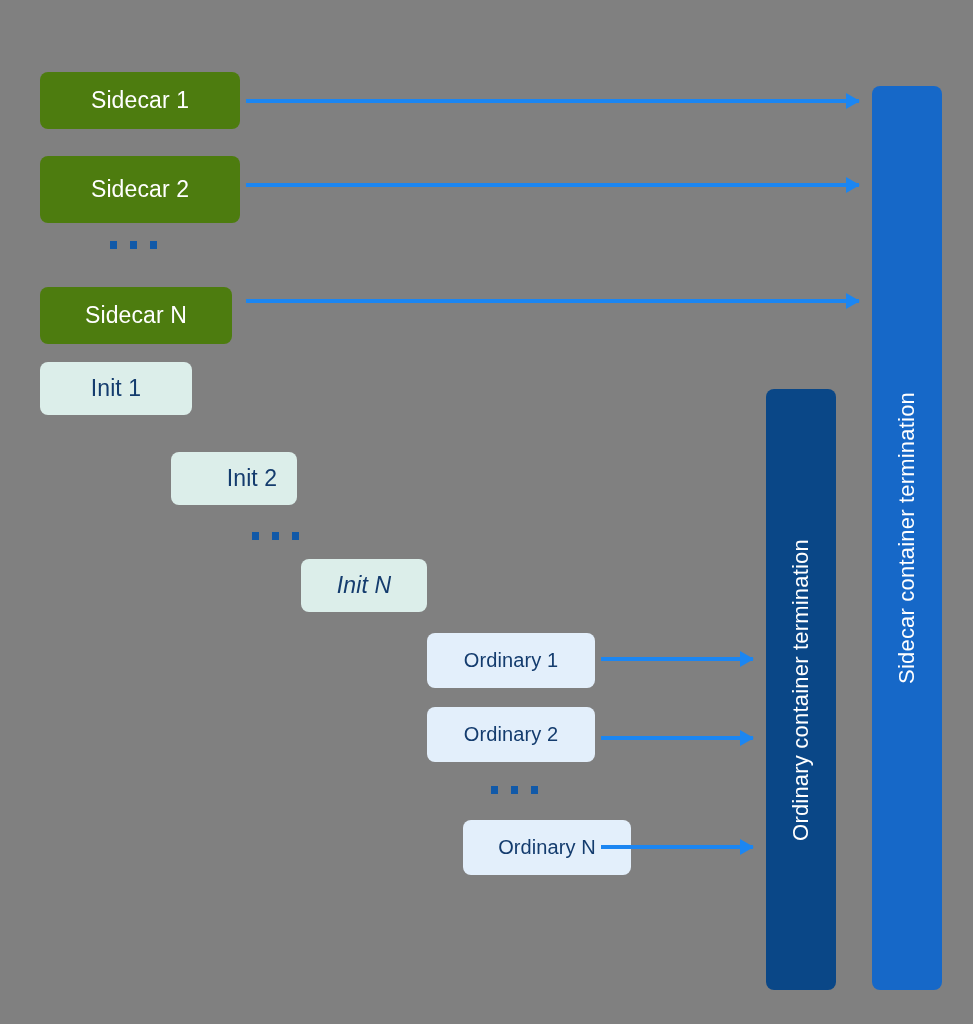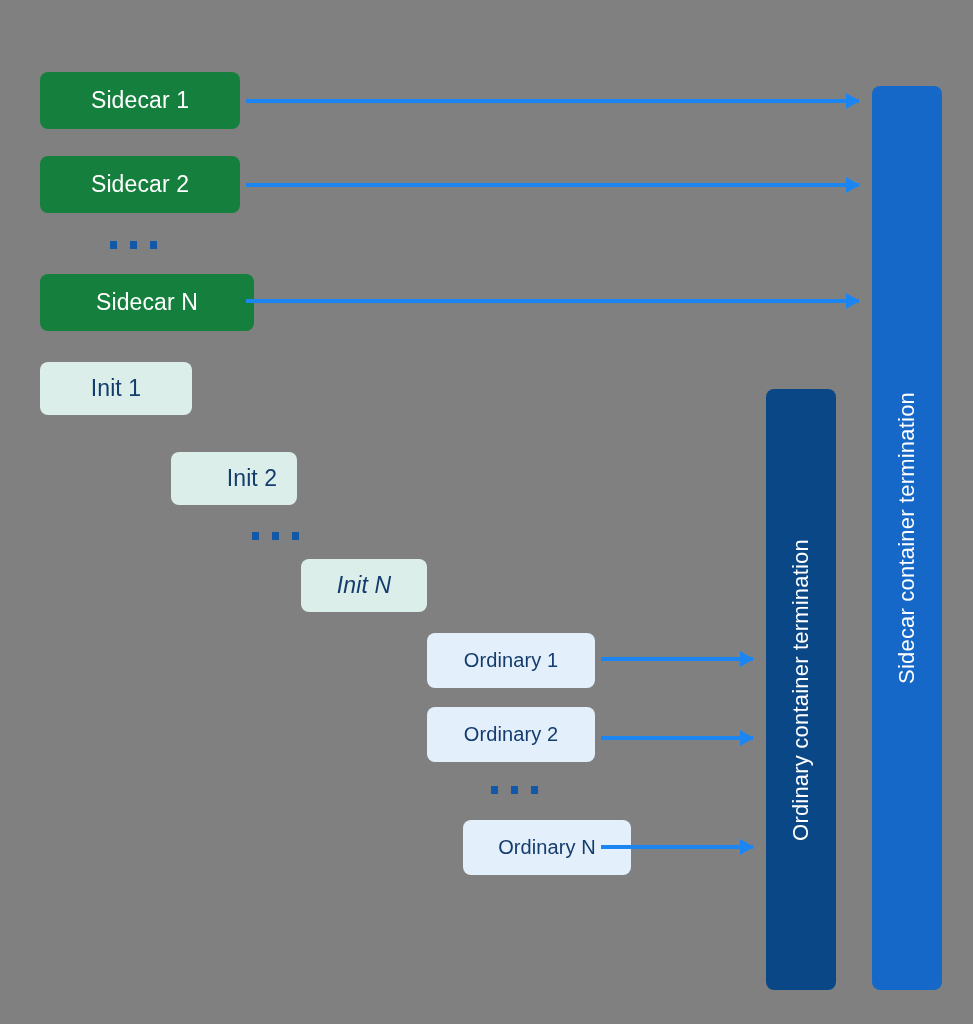--- a/index.html
+++ b/index.html
@@ -25,21 +25,21 @@
     box-sizing: border-box;
     border-radius: 8px;
     display: flex;
     align-items: center;
     justify-content: center;
     white-space: nowrap;
     letter-spacing: 0.1px;
   }
 
   .node.sidecar {
-    background: #15803d;
+    background: #4d7c0f;
     color: #ffffff;
     font-size: 23px;
   }
 
   .node.init {
     background: #dceeea;
     color: #143c6e;
     font-size: 23px;
   }
 
@@ -113,31 +113,31 @@
 </style>
 </head>
 <body>
 
 <div id="canvas">
 
   <div class="node sidecar" style="left:40px; top:72px; width:200px; height:57px;">
     <span>Sidecar 1</span>
   </div>
 
-  <div class="node sidecar" style="left:40px; top:156px; width:200px; height:57px;">
+  <div class="node sidecar" style="left:40px; top:156px; width:200px; height:67px;">
     <span>Sidecar 2</span>
   </div>
 
   <div class="ellipsis" style="left:110px; top:241px;">
     <i></i>
     <i></i>
     <i></i>
   </div>
 
-  <div class="node sidecar" style="left:40px; top:274px; width:214px; height:57px;">
+  <div class="node sidecar" style="left:40px; top:287px; width:192px; height:57px;">
     <span>Sidecar N</span>
   </div>
 
   <div class="node init" style="left:40px; top:362px; width:152px; height:53px;">
     <span>Init 1</span>
   </div>
 
   <div class="node init" style="left:171px; top:452px; width:126px; height:53px;padding-left:36px;">
     <span>Init 2</span>
   </div>

